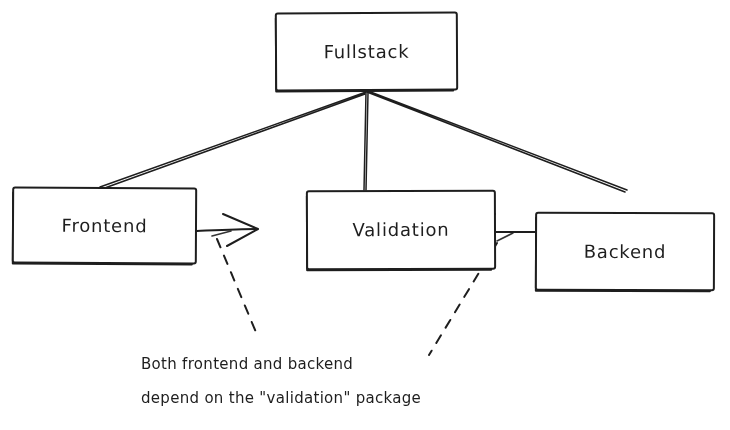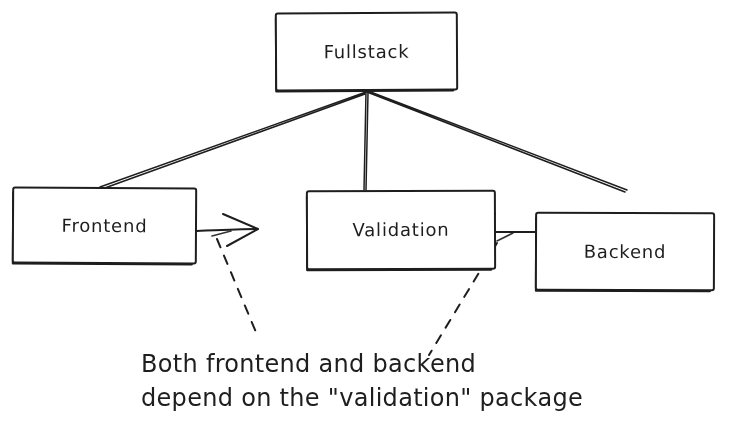--- a/index.html
+++ b/index.html
@@ -45,21 +45,21 @@
   }
   .node .label { line-height: 30px; }
   .node-monorepo  { left: 275px; top: 12px;  width: 183px; height: 79px; transform: rotate(-0.3deg); }
   .node-frontend  { left: 12px;  top: 187px; width: 185px; height: 77px; transform: rotate(0.3deg); text-align: center; }
   .node-validation{ left: 263px; top: 190px; width: 190px; height: 80px; transform: rotate(-0.2deg); margin-left: 43px; }
   .node-backend   { left: 535px; top: 193px; width: 180px; height: 79px; transform: rotate(0.2deg); margin-top: 19px; }
   .annotation {
     position: absolute;
     left: 141px;
     top: 347px;
-    font-size: 24px;
+    font-size: 15px;
     line-height: 34px;
     letter-spacing: 0.3px;
     white-space: nowrap;
   }
 </style>
 </head>
 <body>
 
 <div class="canvas">
 

